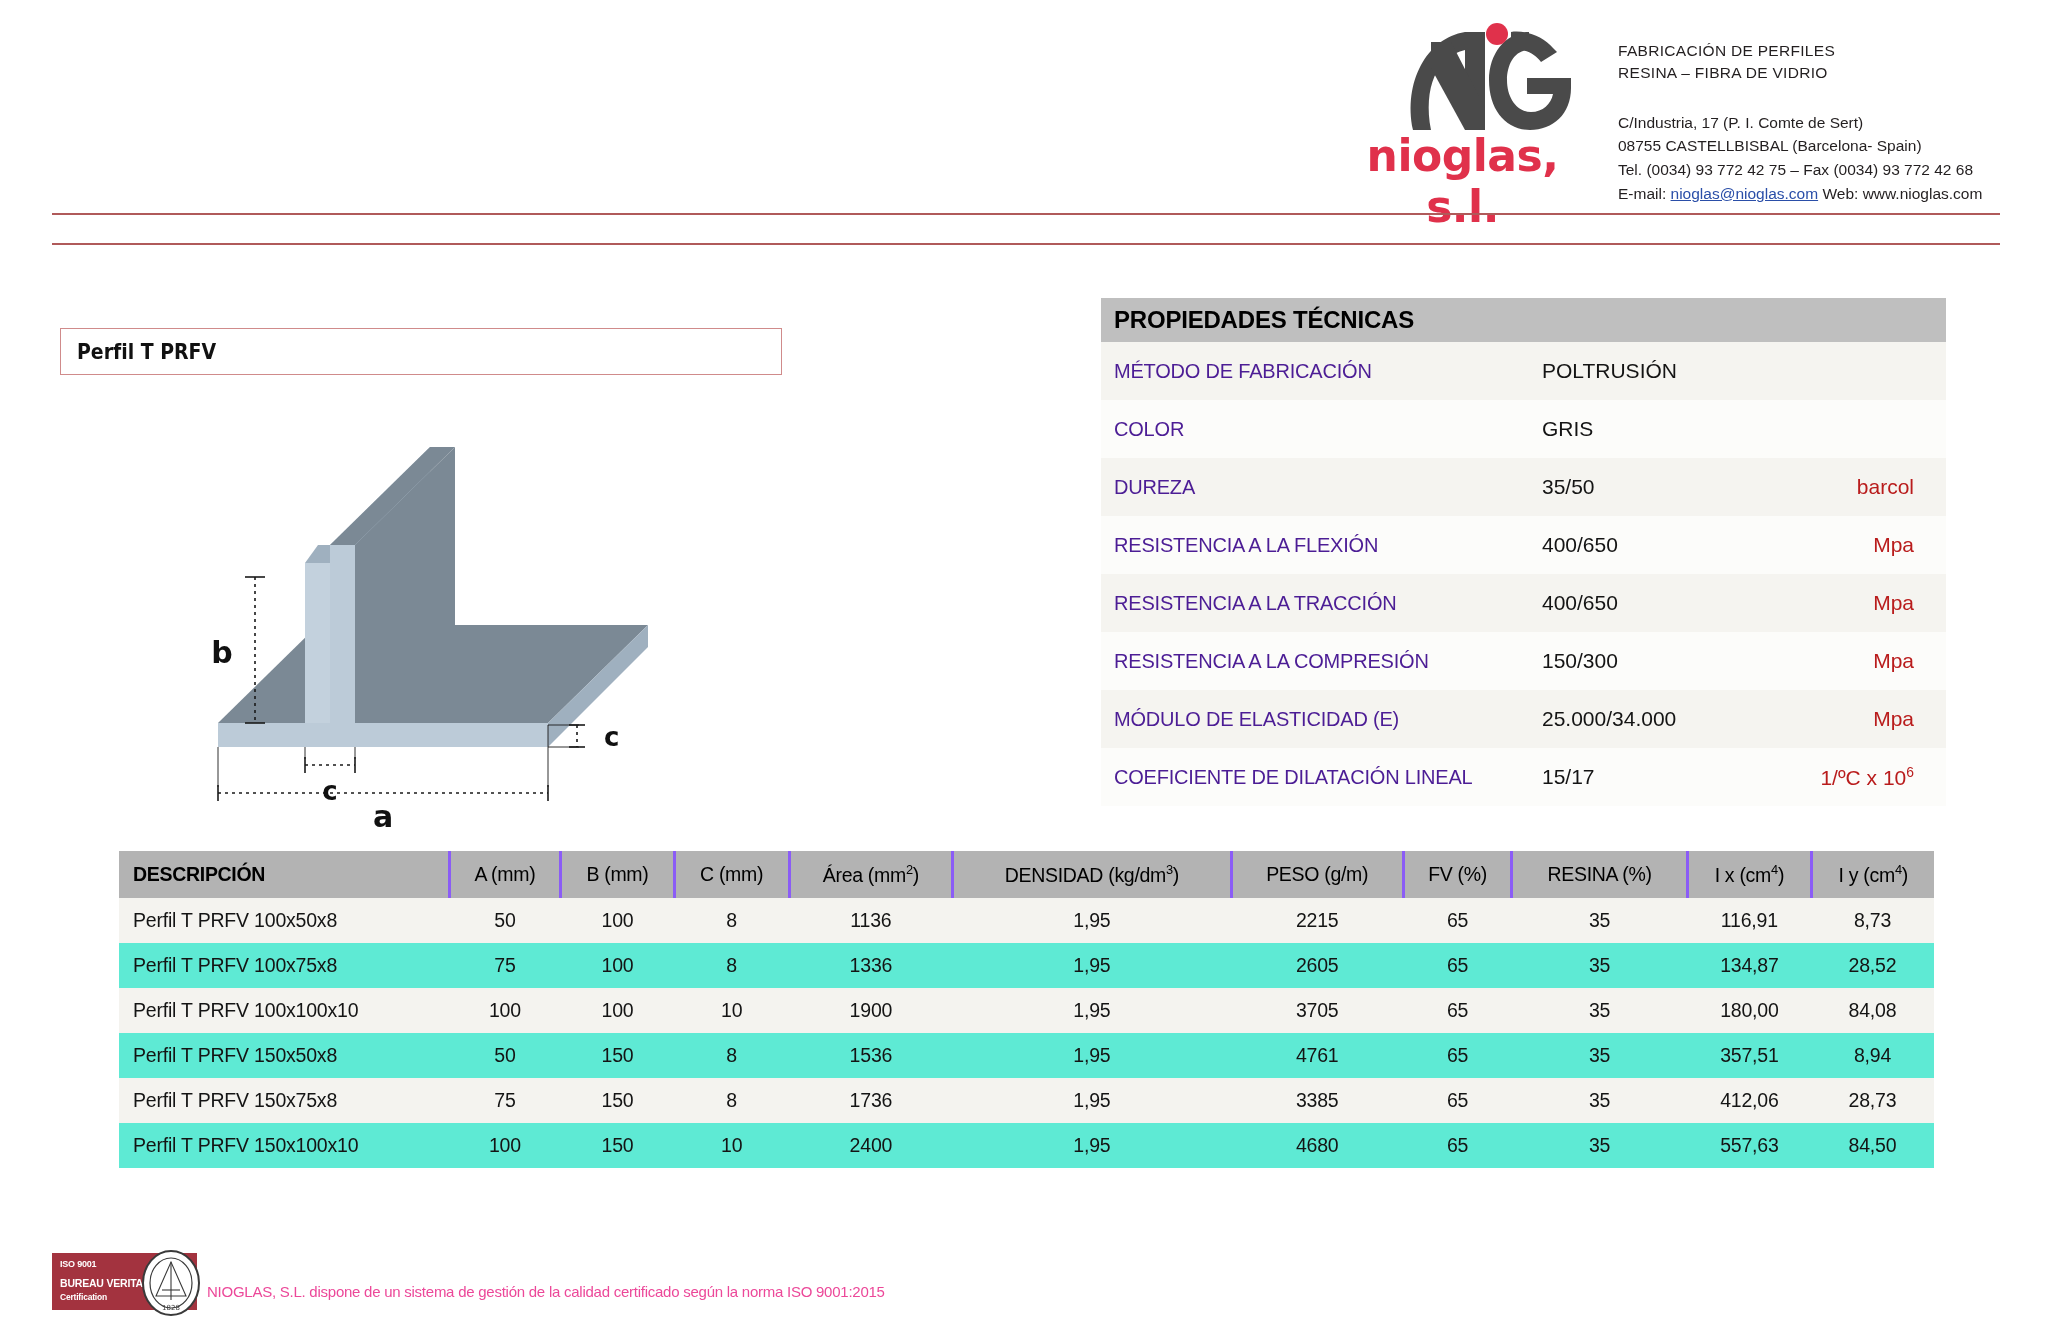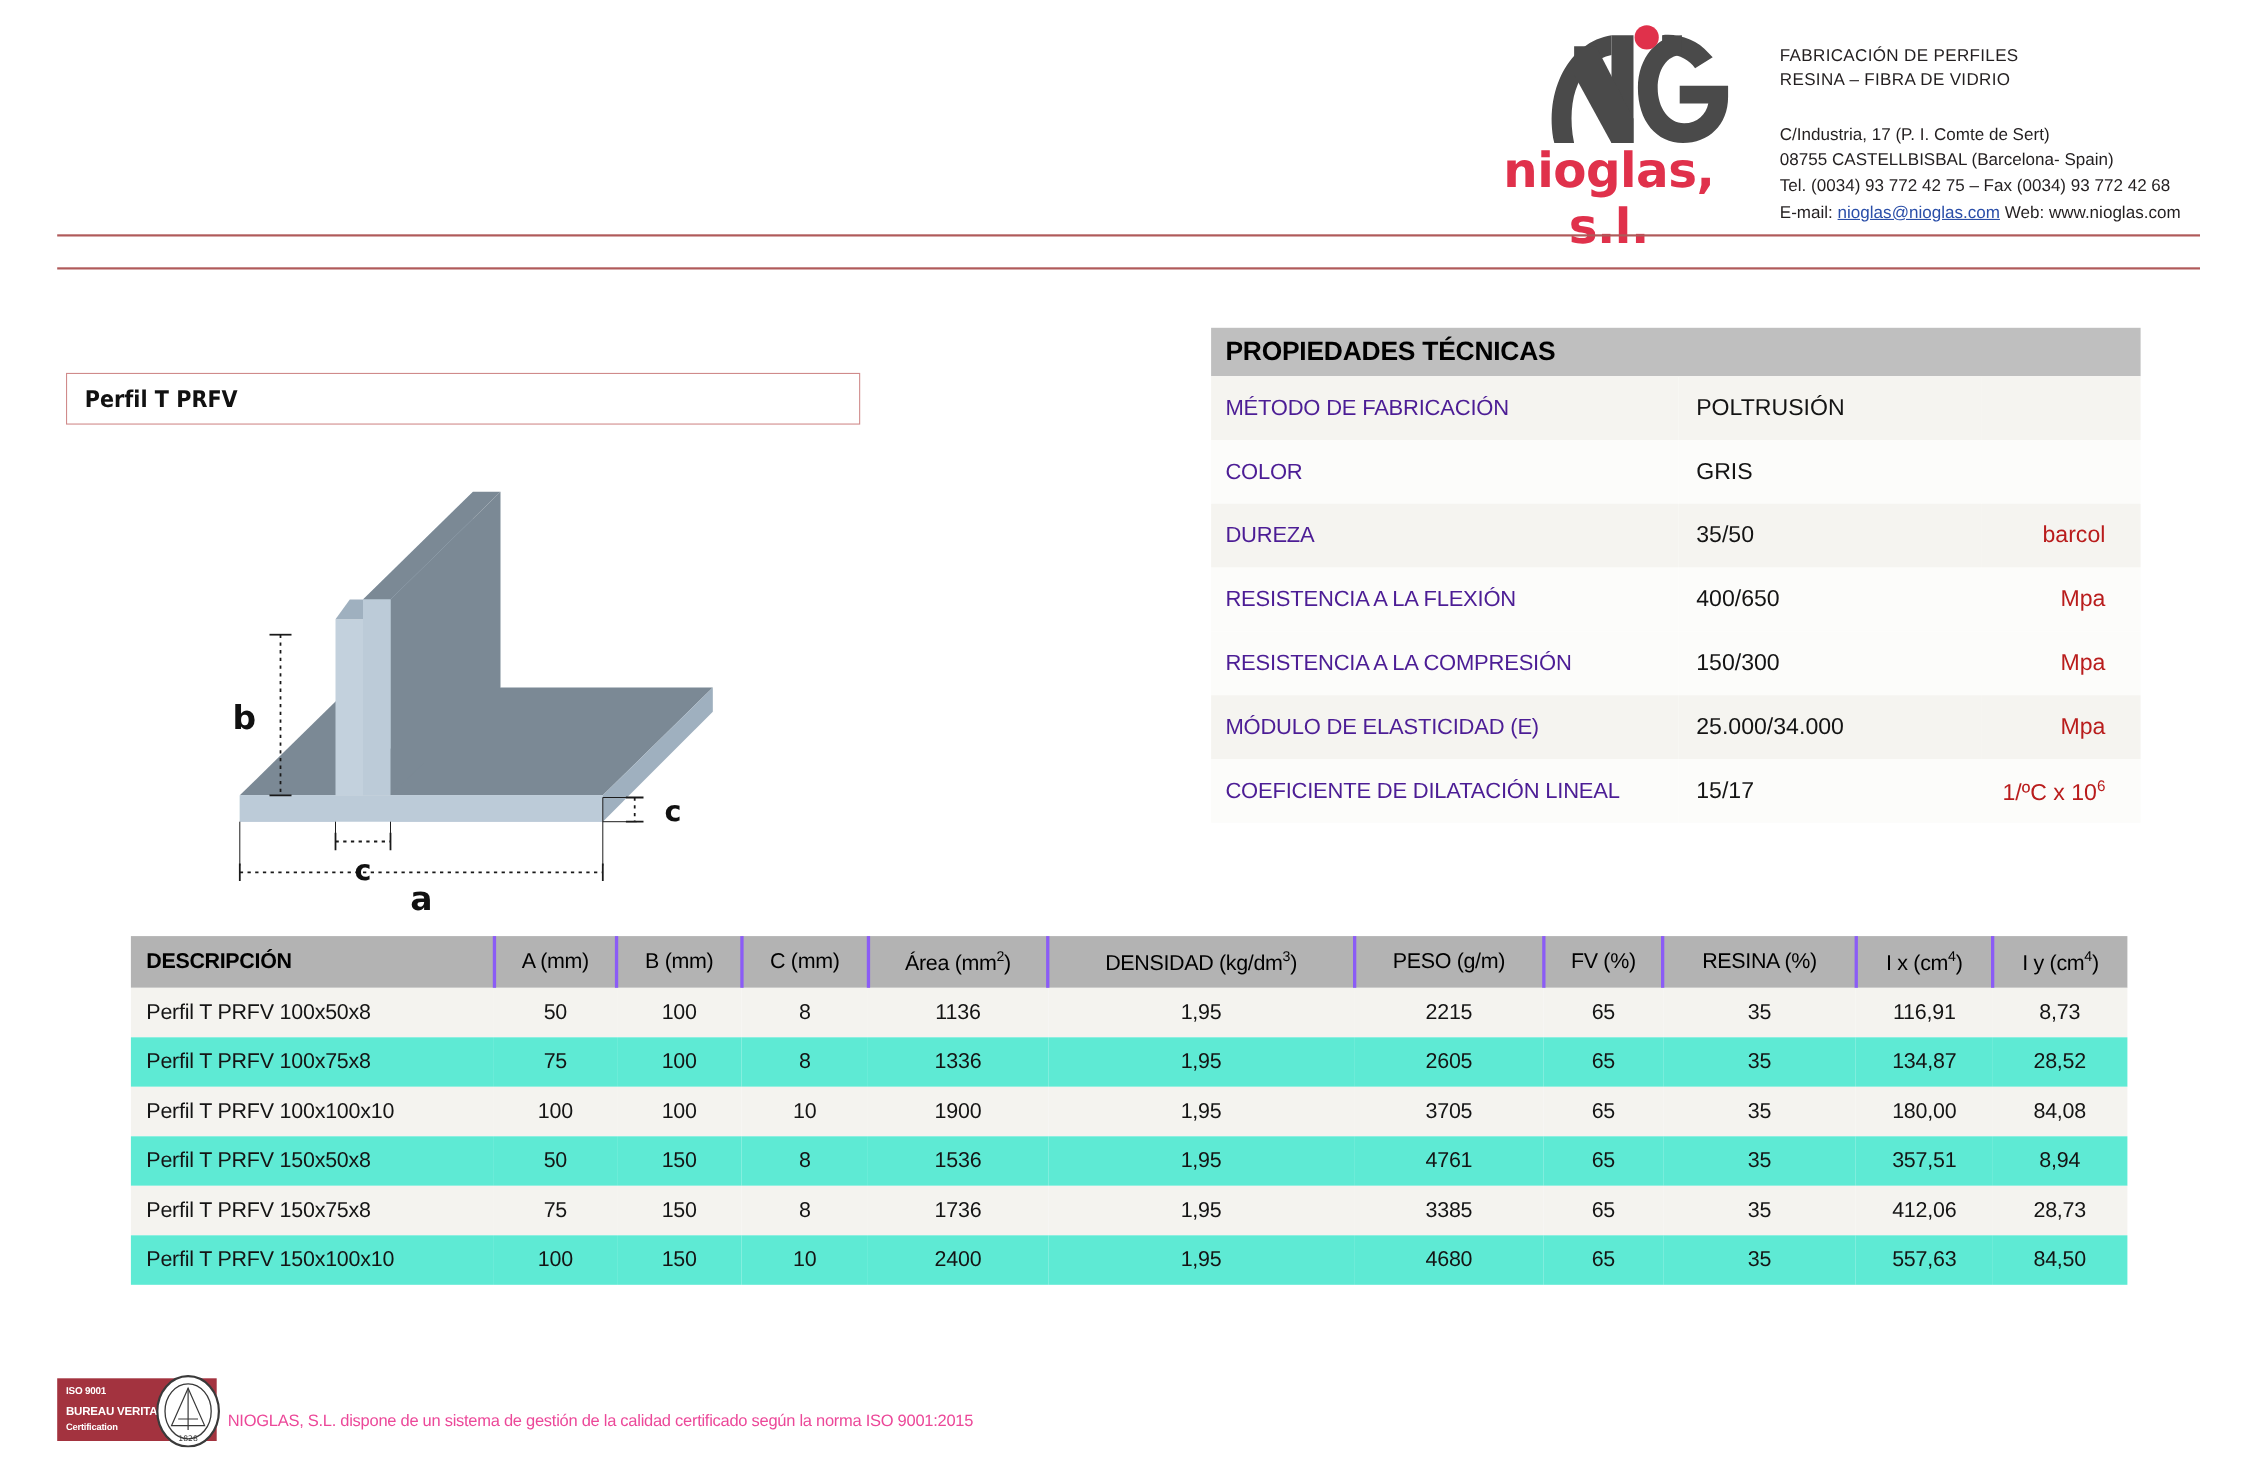--- a/index.html
+++ b/index.html
@@ -41,21 +41,21 @@
   .rule-2 { left: 52px; top: 243px; width: 1948px; }
 
   
   .main-title {
     position: absolute; left: 60px; top: 273px;
     font-size: 27px; font-weight: bold; color: #111;
     letter-spacing: -0.2px;
     font-family: "DejaVu Sans Condensed","Liberation Sans", sans-serif;
   }
   .profile-box {
-    position: absolute; left: 60px; top: 339px;
+    position: absolute; left: 60px; top: 328px;
     width: 722px; height: 47px;
     border: 1.6px solid #d08b8b; background: #fff;
     display: flex; align-items: center; padding-left: 16px;
   }
   .profile-box span {
     font-size: 21px; font-weight: bold; color: #111;
     font-family: "DejaVu Sans Condensed","Liberation Sans", sans-serif;
   }
 
   .diagram { position: absolute; left: 200px; top: 395px; width: 450px; height: 440px; }
@@ -268,20 +268,25 @@
           <td class="pval">GRIS</td>
           <td class="punit"></td>
         </tr>
         <tr class="prow shade">
           <td class="pname">DUREZA</td>
           <td class="pval">35/50</td>
           <td class="punit">barcol</td>
         </tr>
         <tr class="prow plain">
           <td class="pname">RESISTENCIA A LA FLEXIÓN</td>
+          <td class="pval">400/650</td>
+          <td class="punit">Mpa</td>
+        </tr>
+        <tr class="prow shade">
+          <td class="pname">RESISTENCIA A LA TRACCIÓN</td>
           <td class="pval">400/650</td>
           <td class="punit">Mpa</td>
         </tr>
         <tr class="prow plain">
           <td class="pname">RESISTENCIA A LA COMPRESIÓN</td>
           <td class="pval">150/300</td>
           <td class="punit">Mpa</td>
         </tr>
         <tr class="prow shade">
           <td class="pname">MÓDULO DE ELASTICIDAD (E)</td>

